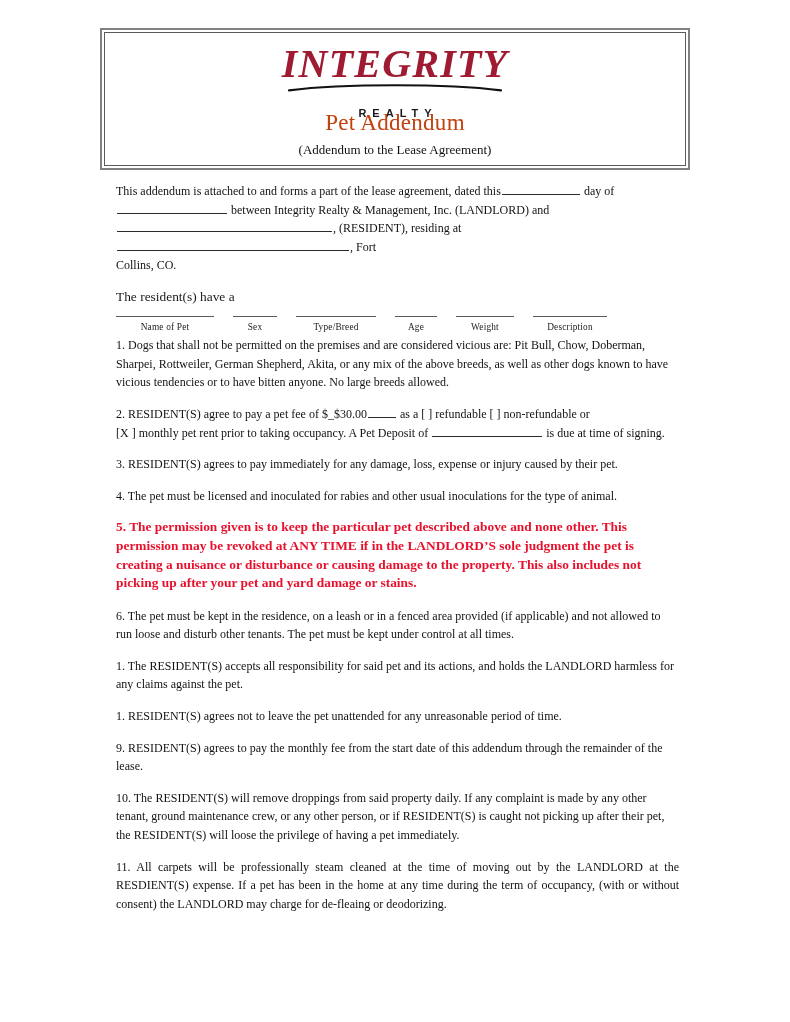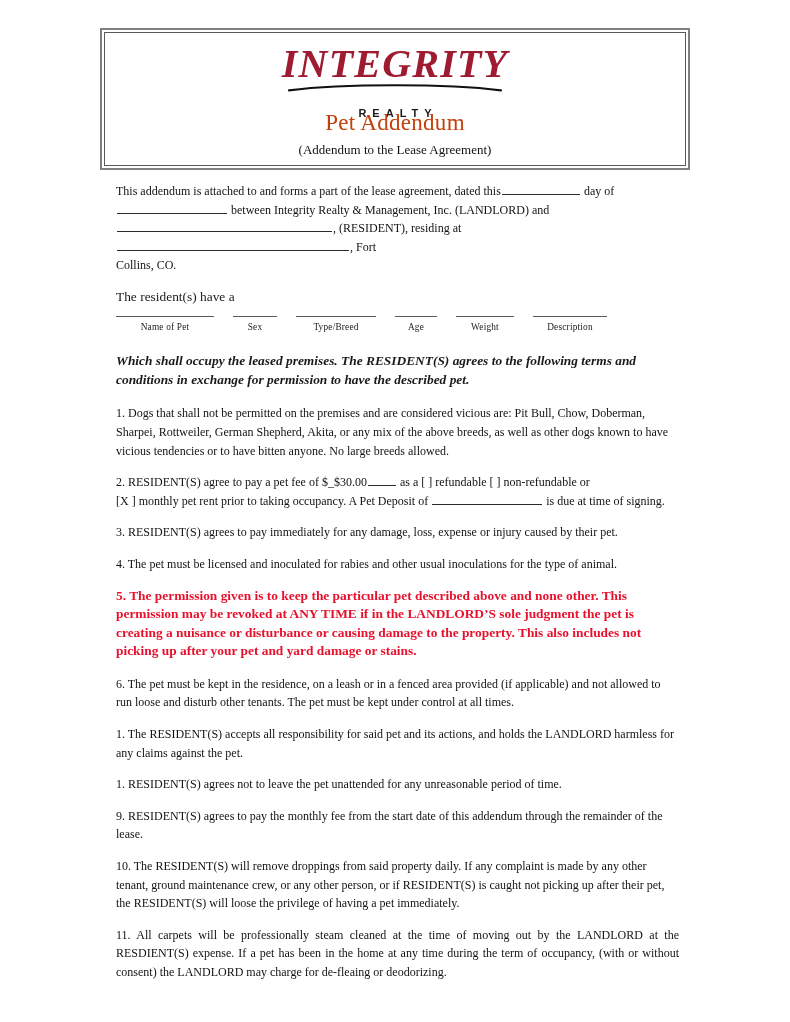--- a/index.html
+++ b/index.html
@@ -243,21 +243,20 @@
             <span class="pet-label">Weight</span>
           </span>
           <span class="pet-col pc-desc">
             <span class="pet-rule"></span>
             <span class="pet-label">Description</span>
           </span>
         </span>
       </span>
     </div>
 
-    <p class="emph-block" style="margin-top:16px">Which shall occupy the leased premises. The RESIDENT(S) agrees to the following terms and conditions in exchange for permission to have the described pet.</p>
 
     <p class="para">1.  Dogs that shall not be permitted on the premises and are considered vicious are: Pit Bull, Chow, Doberman, Sharpei, Rottweiler, German Shepherd, Akita, or any mix of the above breeds, as well as other dogs known to have vicious tendencies or to have bitten anyone. No large breeds allowed.</p>
 
     <p class="para">
       <span>2.  RESIDENT(S) agree to pay a pet fee of $_</span><span>$30.00</span><span class="blank b-xs"></span>
       <span>as a [  ] refundable  [  ] non-refundable or</span><br>
       <span>[X ] monthly pet rent prior to taking occupancy.  A Pet Deposit of</span>
       <span class="blank b-lg"></span>
       <span>is due at time of signing.</span><br>
     </p>

